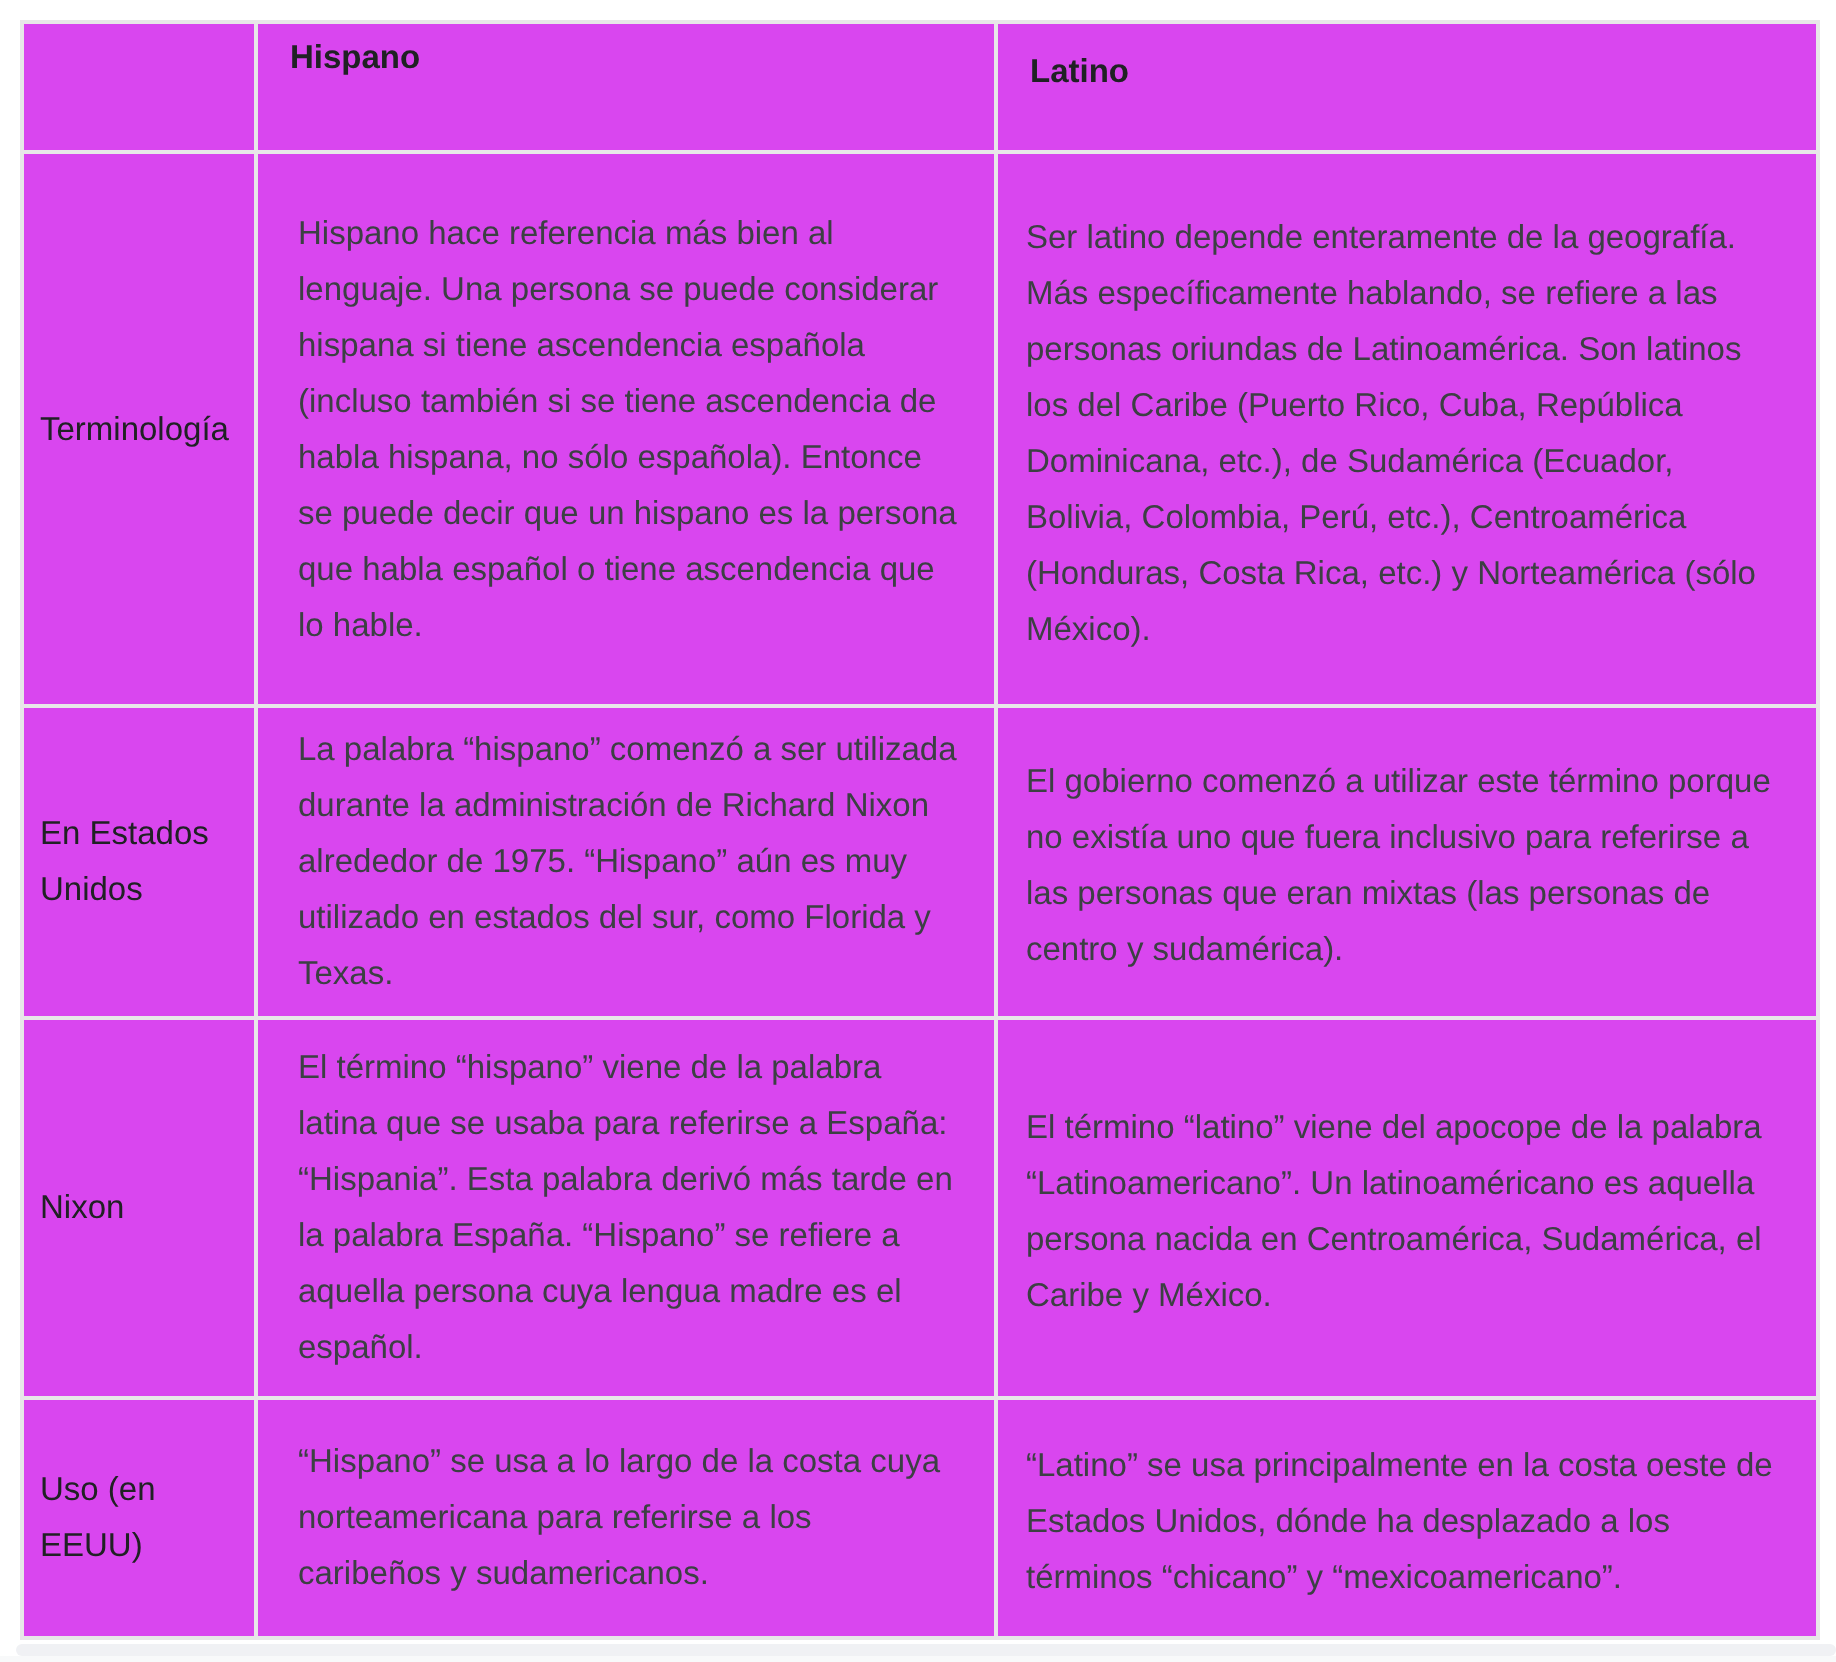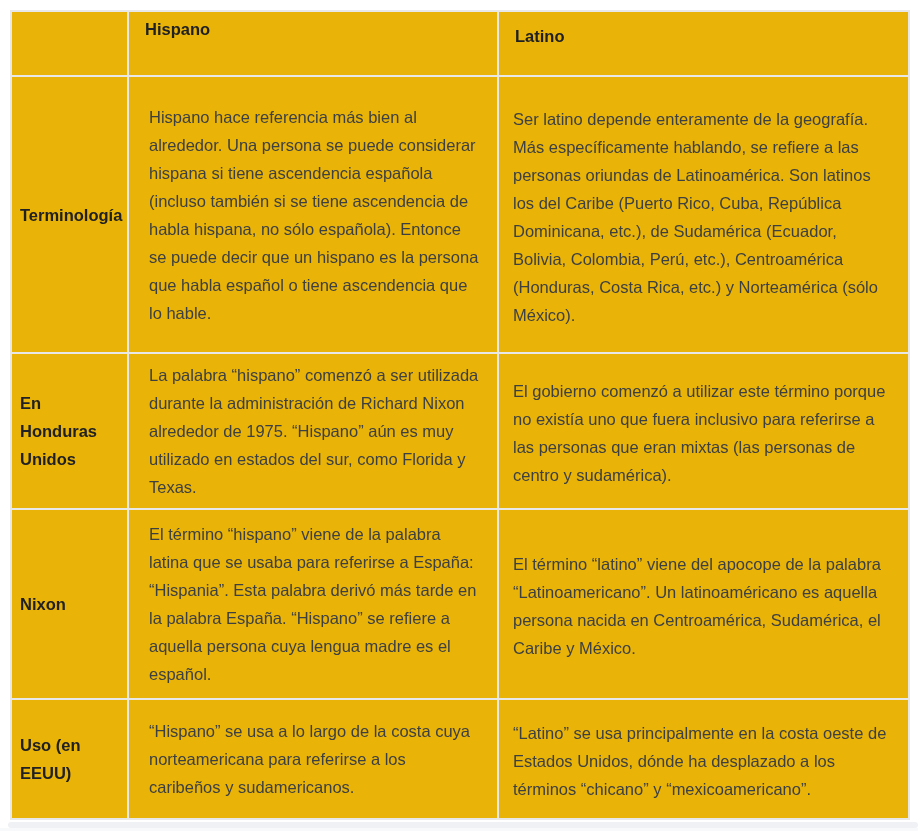--- a/index.html
+++ b/index.html
@@ -25,21 +25,21 @@
     overflow: hidden;
     background: var(--page_bg);
   }
   table.cmp {
     position: absolute;
     left: 10px;
     top: 10px;
     width: 898px;
     border-collapse: collapse;
     table-layout: fixed;
-    background: #eab308;
+    background: #d946ef;
   }
   col.c0 { width: 117px; }
   col.c1 { width: 370px; }
   col.c2 { width: 411px; }
 
   table.cmp th, table.cmp td {
     border: 2px solid var(--border);
     font-size: 16.5px;
     line-height: 28px;
     text-align: left;
@@ -56,21 +56,21 @@
     font-weight: 700;
     color: var(--heading_text);
   }
   .hdr-label { display: block; }
   .h-hispano { margin-top: 3px; }
   .h-latino  { margin-top: 10px; }
 
   th.rowh {
     vertical-align: middle;
     padding: 2px 6px 2px 8px;
-    font-weight: 700;
+    font-weight: 400;
     color: var(--heading_text);
   }
   td.cell {
     vertical-align: middle;
     color: var(--body_text);
     font-weight: 400;
   }
   td.hispano-cell { padding: 6px 16px 6px 20px; }
   td.latino-cell  { padding: 10px 14px 6px 14px; }
 
@@ -109,25 +109,25 @@
           <span class="hdr-label h-hispano">Hispano</span>
         </th>
         <th class="colh">
           <span class="hdr-label h-latino">Latino</span>
         </th>
       </tr>
     </thead>
     <tbody>
       <tr class="r r0">
         <th class="rowh">Terminología</th>
-        <td class="cell hispano-cell">Hispano hace referencia más bien al alrededor. Una persona se puede considerar hispana si tiene ascendencia española (incluso también si se tiene ascendencia de habla hispana, no sólo española). Entonce se puede decir que un hispano es la persona que habla español o tiene ascendencia que lo hable.</td>
+        <td class="cell hispano-cell">Hispano hace referencia más bien al lenguaje. Una persona se puede considerar hispana si tiene ascendencia española (incluso también si se tiene ascendencia de habla hispana, no sólo española). Entonce se puede decir que un hispano es la persona que habla español o tiene ascendencia que lo hable.</td>
         <td class="cell latino-cell">Ser latino depende enteramente de la geografía. Más específicamente hablando, se refiere a las personas oriundas de Latinoamérica. Son latinos los del Caribe (Puerto Rico, Cuba, República Dominicana, etc.), de Sudamérica (Ecuador, Bolivia, Colombia, Perú, etc.), Centroamérica (Honduras, Costa Rica, etc.) y Norteamérica (sólo México).</td>
       </tr>
       <tr class="r r1">
-        <th class="rowh">En Honduras Unidos</th>
+        <th class="rowh">En Estados Unidos</th>
         <td class="cell hispano-cell">La palabra “hispano” comenzó a ser utilizada durante la administración de Richard Nixon alrededor de 1975. “Hispano” aún es muy utilizado en estados del sur, como Florida y Texas.</td>
         <td class="cell latino-cell">El gobierno comenzó a utilizar este término porque no existía uno que fuera inclusivo para referirse a las personas que eran mixtas (las personas de centro y sudamérica).</td>
       </tr>
       <tr class="r r2">
         <th class="rowh">Nixon</th>
         <td class="cell hispano-cell">El término “hispano” viene de la palabra latina que se usaba para referirse a España: “Hispania”. Esta palabra derivó más tarde en la palabra España. “Hispano” se refiere a aquella persona cuya lengua madre es el español.</td>
         <td class="cell latino-cell">El término “latino” viene del apocope de la palabra “Latinoamericano”. Un latinoaméricano es aquella persona nacida en Centroamérica, Sudamérica, el Caribe y México.</td>
       </tr>
       <tr class="r r3">
         <th class="rowh">Uso (en EEUU)</th>

